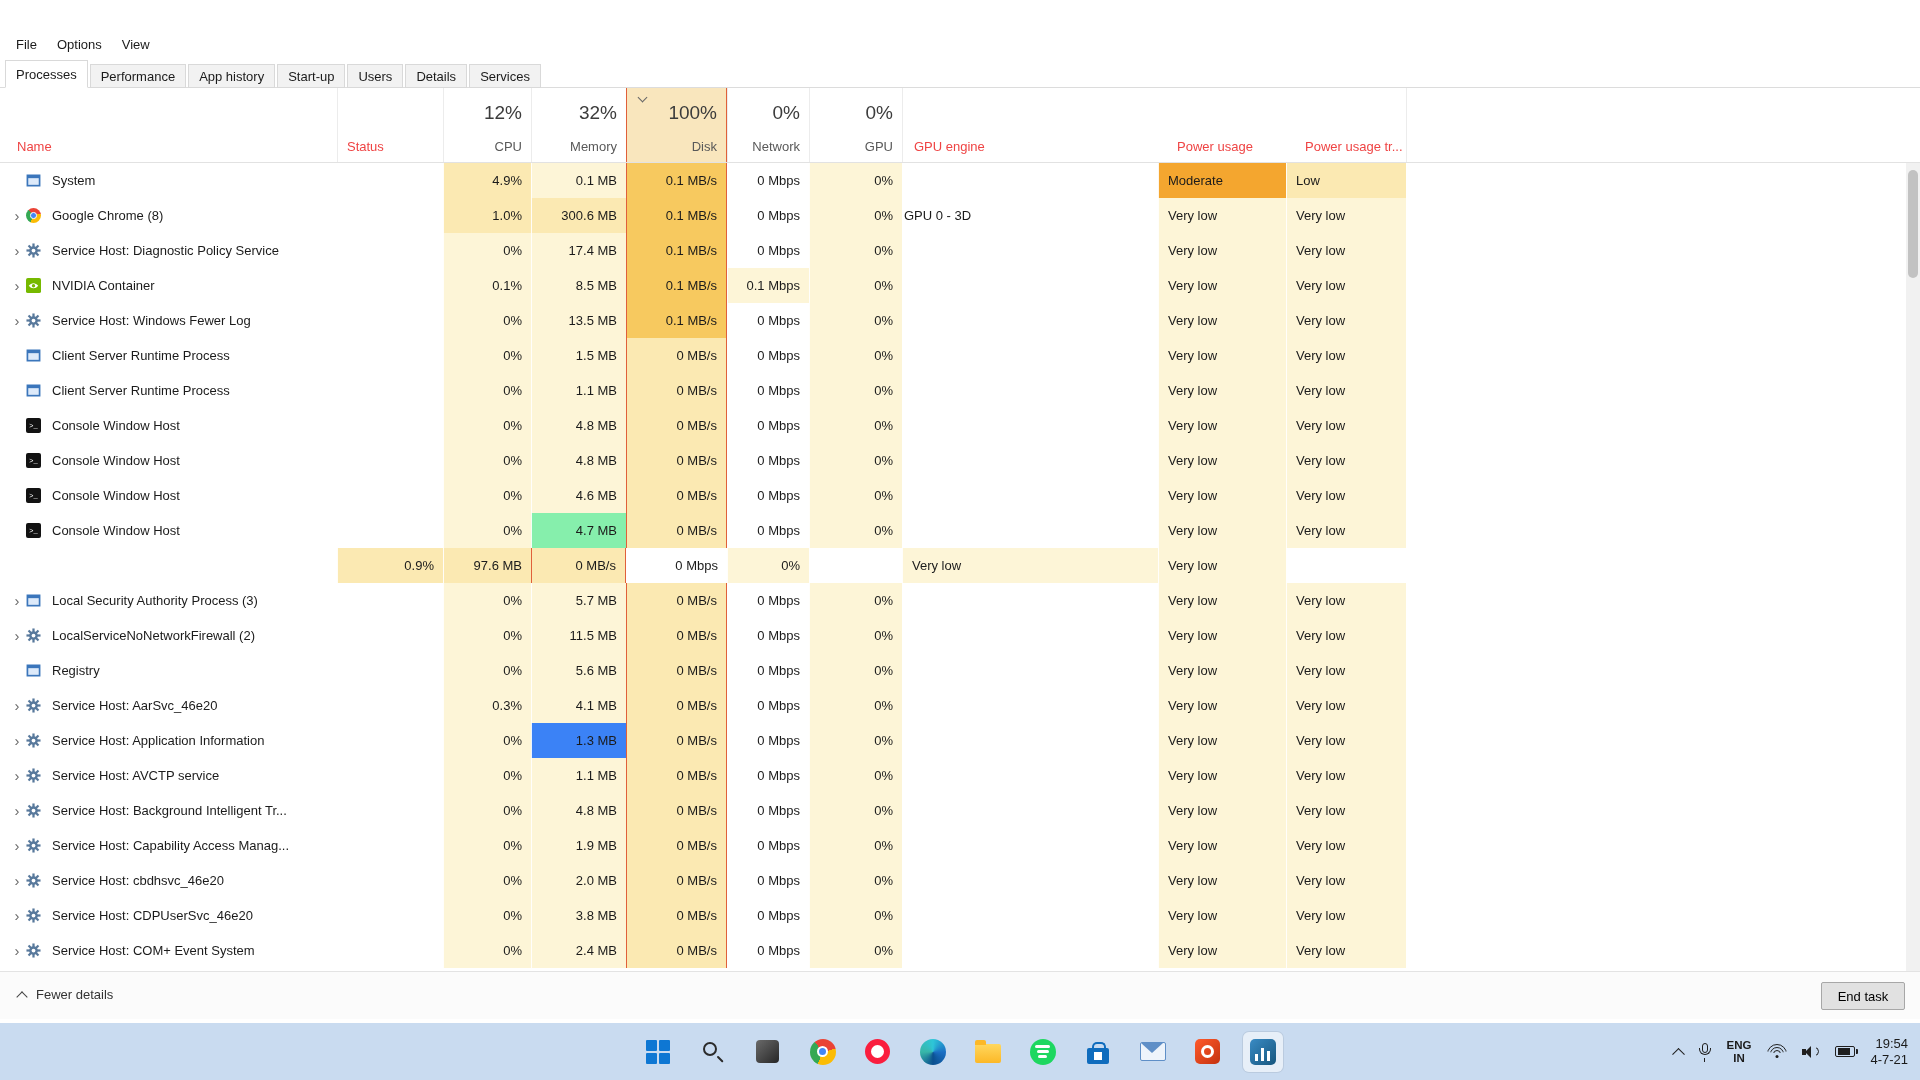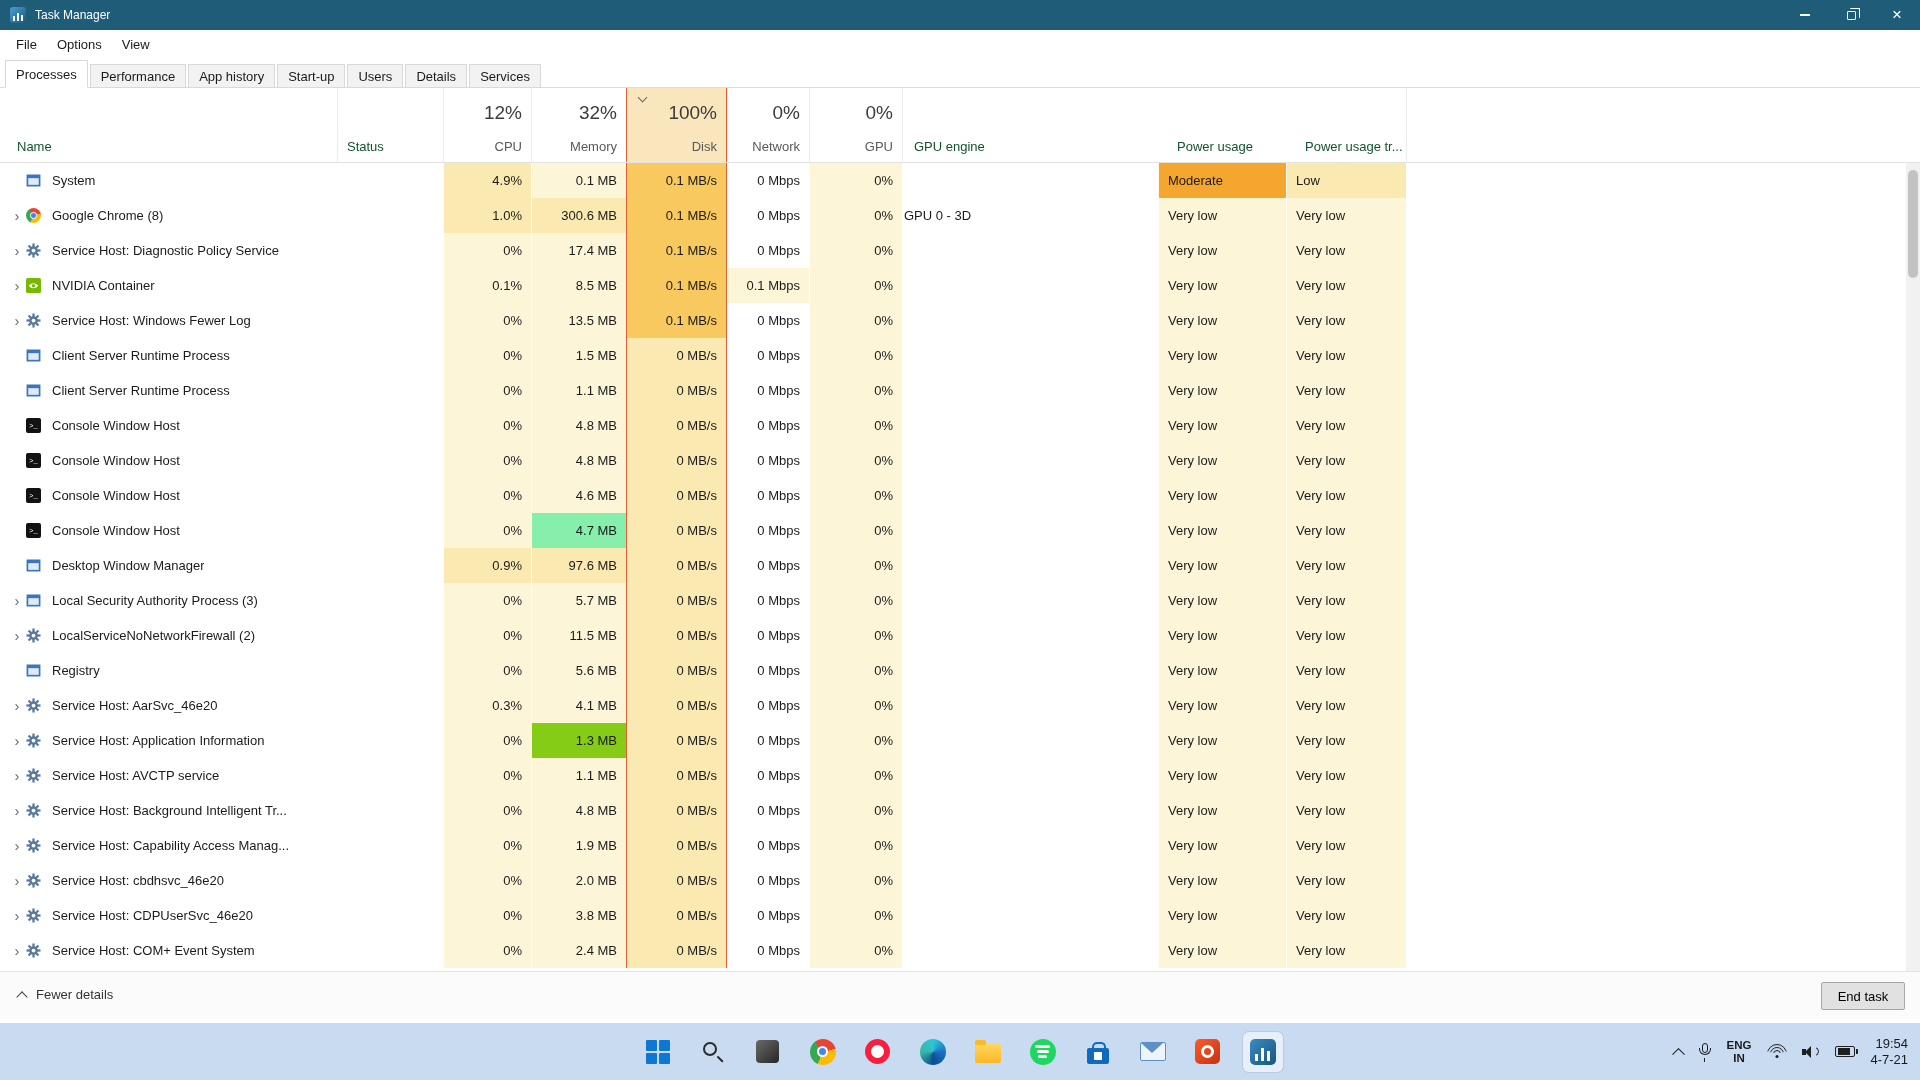--- a/index.html
+++ b/index.html
@@ -38,21 +38,21 @@
     border:1px solid #d9d9d9; margin-right:2px; margin-bottom:-1px; cursor:pointer; }
   .tab.selected { background:#fff; border-bottom-color:#fff; height:28px; line-height:27px; }
 
   
   .grid { display:grid; grid-template-columns:var(--cols); }
   .colheader { position:absolute; top:88px; left:0; right:0; height:75px; border-bottom:1px solid #e2e2e2; background:#fff; }
   .hc { display:flex; flex-direction:column; border-left:1px solid #ececec; position:relative; }
   .hc:first-child { border-left:none; }
   .hagg { font-size:19px; color:#3c3c3c; text-align:right; margin:14px 9px 0 0; }
   .hlbl { margin-top:auto; margin-bottom:8px; margin-right:9px; text-align:right; font-size:13px; color:#595959; }
-  .hlbl-bl { margin-top:auto; margin-bottom:8px; margin-left:9px; font-size:13px; color:#14532d; white-space:nowrap; }
+  .hlbl-bl { margin-top:auto; margin-bottom:8px; margin-left:9px; font-size:13px; color:#ef4444; white-space:nowrap; }
   .hc.sorted { background:var(--c-diskheader,#f9e6bd); }
   .sortchev { position:absolute; top:6px; left:12px; width:7px; height:7px;
     border-left:1.6px solid #666; border-bottom:1.6px solid #666; transform:rotate(-45deg); }
   .c-disk { border-left:1px solid var(--c-diskborder,#e0603a) !important;
             border-right:1px solid var(--c-diskborder,#e0603a); }
 
   
   .rows { position:absolute; top:163px; left:0; right:0; }
   .prow { height:35px; }
   .cell { display:flex; align-items:center; font-size:13px; color:#1b1b1b; overflow:hidden; white-space:nowrap; }
@@ -157,39 +157,20 @@
   .tray-batt .fill { position:absolute; top:1.2px; left:1.2px; bottom:1.2px; width:12px; background:#1f1f1f; }
   .tray-batt .nub { position:absolute; right:-3.8px; top:2px; width:2.2px; height:5px; background:#1f1f1f; border-radius:0 1px 1px 0; }
   .tray-clock { text-align:right; font-size:13px; line-height:15.5px; cursor:pointer; }
   .tray-clock span { display:block; }
 </style>
 </head>
 <body>
 
 <div class="window">
 
-  <div class="titlebar">
-    <div class="tb-appicon">
-        <i></i>
-        <i></i>
-        <i></i>
-      </div>
-    <span class="title">Task Manager</span>
-    <div class="win-controls">
-      <div class="wc">
-          <span class="g-min"></span>
-        </div>
-      <div class="wc">
-          <span class="g-restore"></span>
-        </div>
-      <div class="wc">
-          <span class="g-close"></span>
-        </div>
-    </div>
-  </div>
 
   <div class="menubar" id="menubar">
       <div class="menu-item">File</div>
       <div class="menu-item">Options</div>
       <div class="menu-item">View</div>
     </div>
 
   <div class="tabbar" id="tabbar">
       <div class="tab selected">Processes</div>
       <div class="tab">Performance</div>
@@ -477,100 +458,90 @@
         <div class="cell c-mem num" style="background-color: #86efac;">4.7 MB</div>
         <div class="cell c-disk num" style="background-color: rgb(251, 233, 178);">0 MB/s</div>
         <div class="cell c-net num" style="background-color: rgb(255, 255, 255);">0 Mbps</div>
         <div class="cell c-gpu num" style="background-color: rgb(253, 245, 215);">0%</div>
         <div class="cell c-engine"></div>
         <div class="cell c-power" style="background-color: rgb(253, 245, 215);">Very low</div>
         <div class="cell c-trend" style="background-color: rgb(253, 245, 215);">Very low</div>
         <div class="cell c-fill"></div>
       </div>
       <div class="prow grid">
-        <div class="cell c-name">
-          <span class="chev"></span>
+        <div class="cell c-status"></div>
+        <div class="cell c-cpu num" style="background-color: rgb(251, 233, 178);">0.9%</div>
+        <div class="cell c-mem num" style="background-color: rgb(251, 233, 178);">97.6 MB</div>
+        <div class="cell c-disk num" style="background-color: rgb(251, 233, 178);">0 MB/s</div>
+        <div class="cell c-net num" style="background-color: rgb(255, 255, 255);">0 Mbps</div>
+        <div class="cell c-gpu num" style="background-color: rgb(253, 245, 215);">0%</div>
+        <div class="cell c-engine"></div>
+        <div class="cell c-power" style="background-color: rgb(253, 245, 215);">Very low</div>
+        <div class="cell c-trend" style="background-color: rgb(253, 245, 215);">Very low</div>
+        <div class="cell c-fill"></div>
+      </div>
+      <div class="prow grid">
+        <div class="cell c-name">
+          <span class="chev">›</span>
           <span class="picon">
             <svg width="15" height="15" viewBox="0 0 16 16">
               <rect x="1.5" y="2.5" width="13" height="11" fill="#ddeafa" stroke="#3b76bb" stroke-width="1.8"></rect>
               <rect x="1.5" y="2.5" width="13" height="3" fill="#3b76bb"></rect>
             </svg>
           </span>
-          <span class="pname">Desktop Window Manager</span>
-        </div>
-        <div class="cell c-status"></div>
-        <div class="cell c-cpu num" style="background-color: rgb(251, 233, 178);">0.9%</div>
-        <div class="cell c-mem num" style="background-color: rgb(251, 233, 178);">97.6 MB</div>
-        <div class="cell c-disk num" style="background-color: rgb(251, 233, 178);">0 MB/s</div>
-        <div class="cell c-net num" style="background-color: rgb(255, 255, 255);">0 Mbps</div>
-        <div class="cell c-gpu num" style="background-color: rgb(253, 245, 215);">0%</div>
-        <div class="cell c-engine"></div>
-        <div class="cell c-power" style="background-color: rgb(253, 245, 215);">Very low</div>
-        <div class="cell c-trend" style="background-color: rgb(253, 245, 215);">Very low</div>
-        <div class="cell c-fill"></div>
-      </div>
-      <div class="prow grid">
-        <div class="cell c-name">
-          <span class="chev">›</span>
+          <span class="pname">Local Security Authority Process (3)</span>
+        </div>
+        <div class="cell c-status"></div>
+        <div class="cell c-cpu num" style="background-color: rgb(253, 245, 215);">0%</div>
+        <div class="cell c-mem num" style="background-color: rgb(253, 245, 215);">5.7 MB</div>
+        <div class="cell c-disk num" style="background-color: rgb(251, 233, 178);">0 MB/s</div>
+        <div class="cell c-net num" style="background-color: rgb(255, 255, 255);">0 Mbps</div>
+        <div class="cell c-gpu num" style="background-color: rgb(253, 245, 215);">0%</div>
+        <div class="cell c-engine"></div>
+        <div class="cell c-power" style="background-color: rgb(253, 245, 215);">Very low</div>
+        <div class="cell c-trend" style="background-color: rgb(253, 245, 215);">Very low</div>
+        <div class="cell c-fill"></div>
+      </div>
+      <div class="prow grid">
+        <div class="cell c-name">
+          <span class="chev">›</span>
+          <span class="picon">
+            <svg width="15" height="15" viewBox="0 0 16 16">
+              <g fill="#58799c">
+                <rect x="6.8" y="0.5" width="2.4" height="15"></rect>
+                <rect x="0.5" y="6.8" width="15" height="2.4"></rect>
+                <rect x="6.8" y="0.5" width="2.4" height="15" transform="rotate(45 8 8)"></rect>
+                <rect x="6.8" y="0.5" width="2.4" height="15" transform="rotate(-45 8 8)"></rect>
+                <circle cx="8" cy="8" r="4.6"></circle>
+              </g>
+              <circle cx="8" cy="8" r="2" fill="#fff"></circle>
+            </svg>
+          </span>
+          <span class="pname">LocalServiceNoNetworkFirewall (2)</span>
+        </div>
+        <div class="cell c-status"></div>
+        <div class="cell c-cpu num" style="background-color: rgb(253, 245, 215);">0%</div>
+        <div class="cell c-mem num" style="background-color: rgb(253, 245, 215);">11.5 MB</div>
+        <div class="cell c-disk num" style="background-color: rgb(251, 233, 178);">0 MB/s</div>
+        <div class="cell c-net num" style="background-color: rgb(255, 255, 255);">0 Mbps</div>
+        <div class="cell c-gpu num" style="background-color: rgb(253, 245, 215);">0%</div>
+        <div class="cell c-engine"></div>
+        <div class="cell c-power" style="background-color: rgb(253, 245, 215);">Very low</div>
+        <div class="cell c-trend" style="background-color: rgb(253, 245, 215);">Very low</div>
+        <div class="cell c-fill"></div>
+      </div>
+      <div class="prow grid">
+        <div class="cell c-name">
+          <span class="chev"></span>
           <span class="picon">
             <svg width="15" height="15" viewBox="0 0 16 16">
               <rect x="1.5" y="2.5" width="13" height="11" fill="#ddeafa" stroke="#3b76bb" stroke-width="1.8"></rect>
               <rect x="1.5" y="2.5" width="13" height="3" fill="#3b76bb"></rect>
             </svg>
           </span>
-          <span class="pname">Local Security Authority Process (3)</span>
-        </div>
-        <div class="cell c-status"></div>
-        <div class="cell c-cpu num" style="background-color: rgb(253, 245, 215);">0%</div>
-        <div class="cell c-mem num" style="background-color: rgb(253, 245, 215);">5.7 MB</div>
-        <div class="cell c-disk num" style="background-color: rgb(251, 233, 178);">0 MB/s</div>
-        <div class="cell c-net num" style="background-color: rgb(255, 255, 255);">0 Mbps</div>
-        <div class="cell c-gpu num" style="background-color: rgb(253, 245, 215);">0%</div>
-        <div class="cell c-engine"></div>
-        <div class="cell c-power" style="background-color: rgb(253, 245, 215);">Very low</div>
-        <div class="cell c-trend" style="background-color: rgb(253, 245, 215);">Very low</div>
-        <div class="cell c-fill"></div>
-      </div>
-      <div class="prow grid">
-        <div class="cell c-name">
-          <span class="chev">›</span>
-          <span class="picon">
-            <svg width="15" height="15" viewBox="0 0 16 16">
-              <g fill="#58799c">
-                <rect x="6.8" y="0.5" width="2.4" height="15"></rect>
-                <rect x="0.5" y="6.8" width="15" height="2.4"></rect>
-                <rect x="6.8" y="0.5" width="2.4" height="15" transform="rotate(45 8 8)"></rect>
-                <rect x="6.8" y="0.5" width="2.4" height="15" transform="rotate(-45 8 8)"></rect>
-                <circle cx="8" cy="8" r="4.6"></circle>
-              </g>
-              <circle cx="8" cy="8" r="2" fill="#fff"></circle>
-            </svg>
-          </span>
-          <span class="pname">LocalServiceNoNetworkFirewall (2)</span>
-        </div>
-        <div class="cell c-status"></div>
-        <div class="cell c-cpu num" style="background-color: rgb(253, 245, 215);">0%</div>
-        <div class="cell c-mem num" style="background-color: rgb(253, 245, 215);">11.5 MB</div>
-        <div class="cell c-disk num" style="background-color: rgb(251, 233, 178);">0 MB/s</div>
-        <div class="cell c-net num" style="background-color: rgb(255, 255, 255);">0 Mbps</div>
-        <div class="cell c-gpu num" style="background-color: rgb(253, 245, 215);">0%</div>
-        <div class="cell c-engine"></div>
-        <div class="cell c-power" style="background-color: rgb(253, 245, 215);">Very low</div>
-        <div class="cell c-trend" style="background-color: rgb(253, 245, 215);">Very low</div>
-        <div class="cell c-fill"></div>
-      </div>
-      <div class="prow grid">
-        <div class="cell c-name">
-          <span class="chev"></span>
-          <span class="picon">
-            <svg width="15" height="15" viewBox="0 0 16 16">
-              <rect x="1.5" y="2.5" width="13" height="11" fill="#ddeafa" stroke="#3b76bb" stroke-width="1.8"></rect>
-              <rect x="1.5" y="2.5" width="13" height="3" fill="#3b76bb"></rect>
-            </svg>
-          </span>
           <span class="pname">Registry</span>
         </div>
         <div class="cell c-status"></div>
         <div class="cell c-cpu num" style="background-color: rgb(253, 245, 215);">0%</div>
         <div class="cell c-mem num" style="background-color: rgb(253, 245, 215);">5.6 MB</div>
         <div class="cell c-disk num" style="background-color: rgb(251, 233, 178);">0 MB/s</div>
         <div class="cell c-net num" style="background-color: rgb(255, 255, 255);">0 Mbps</div>
         <div class="cell c-gpu num" style="background-color: rgb(253, 245, 215);">0%</div>
         <div class="cell c-engine"></div>
         <div class="cell c-power" style="background-color: rgb(253, 245, 215);">Very low</div>
@@ -617,21 +588,21 @@
                 <rect x="6.8" y="0.5" width="2.4" height="15" transform="rotate(-45 8 8)"></rect>
                 <circle cx="8" cy="8" r="4.6"></circle>
               </g>
               <circle cx="8" cy="8" r="2" fill="#fff"></circle>
             </svg>
           </span>
           <span class="pname">Service Host: Application Information</span>
         </div>
         <div class="cell c-status"></div>
         <div class="cell c-cpu num" style="background-color: rgb(253, 245, 215);">0%</div>
-        <div class="cell c-mem num" style="background-color: #84cc16;">1.3 MB</div>
+        <div class="cell c-mem num" style="background-color: #3b82f6;">1.3 MB</div>
         <div class="cell c-disk num" style="background-color: rgb(251, 233, 178);">0 MB/s</div>
         <div class="cell c-net num" style="background-color: rgb(255, 255, 255);">0 Mbps</div>
         <div class="cell c-gpu num" style="background-color: rgb(253, 245, 215);">0%</div>
         <div class="cell c-engine"></div>
         <div class="cell c-power" style="background-color: rgb(253, 245, 215);">Very low</div>
         <div class="cell c-trend" style="background-color: rgb(253, 245, 215);">Very low</div>
         <div class="cell c-fill"></div>
       </div>
       <div class="prow grid">
         <div class="cell c-name">

